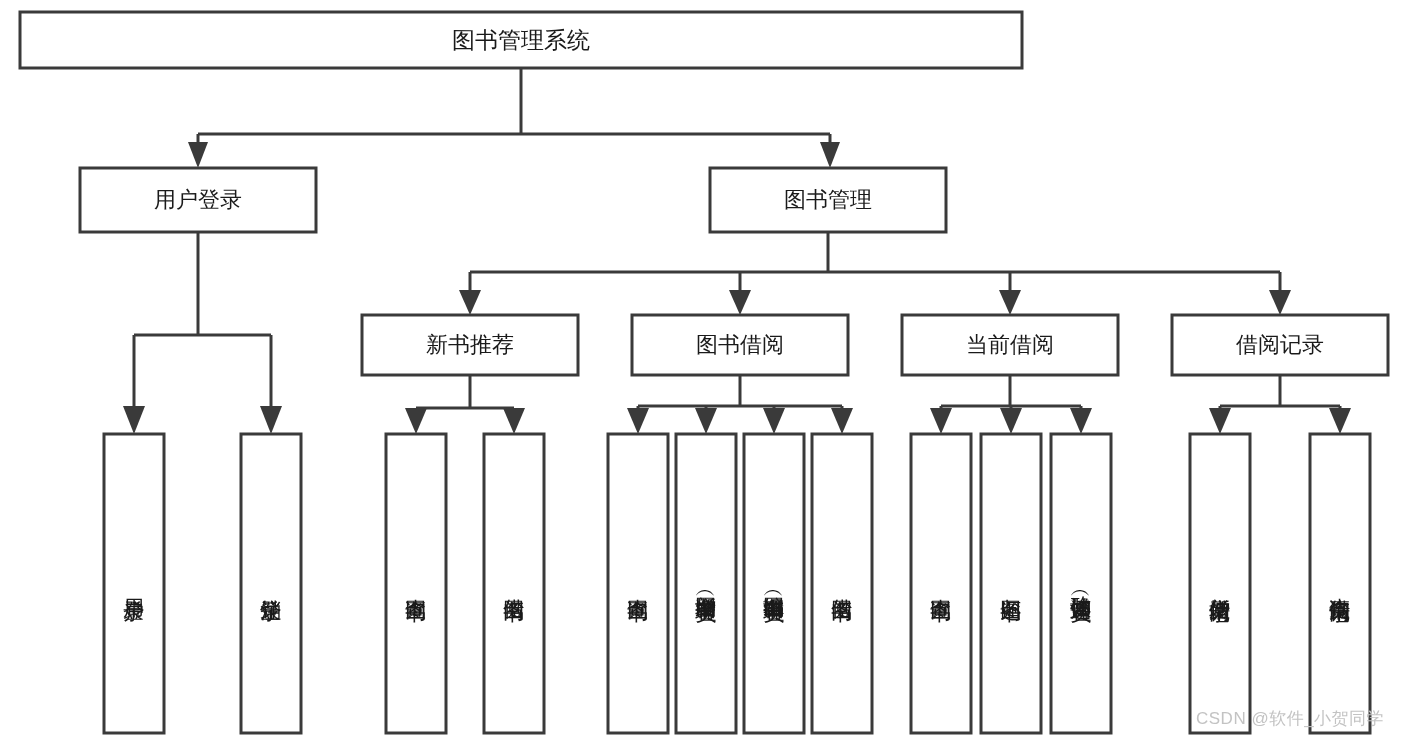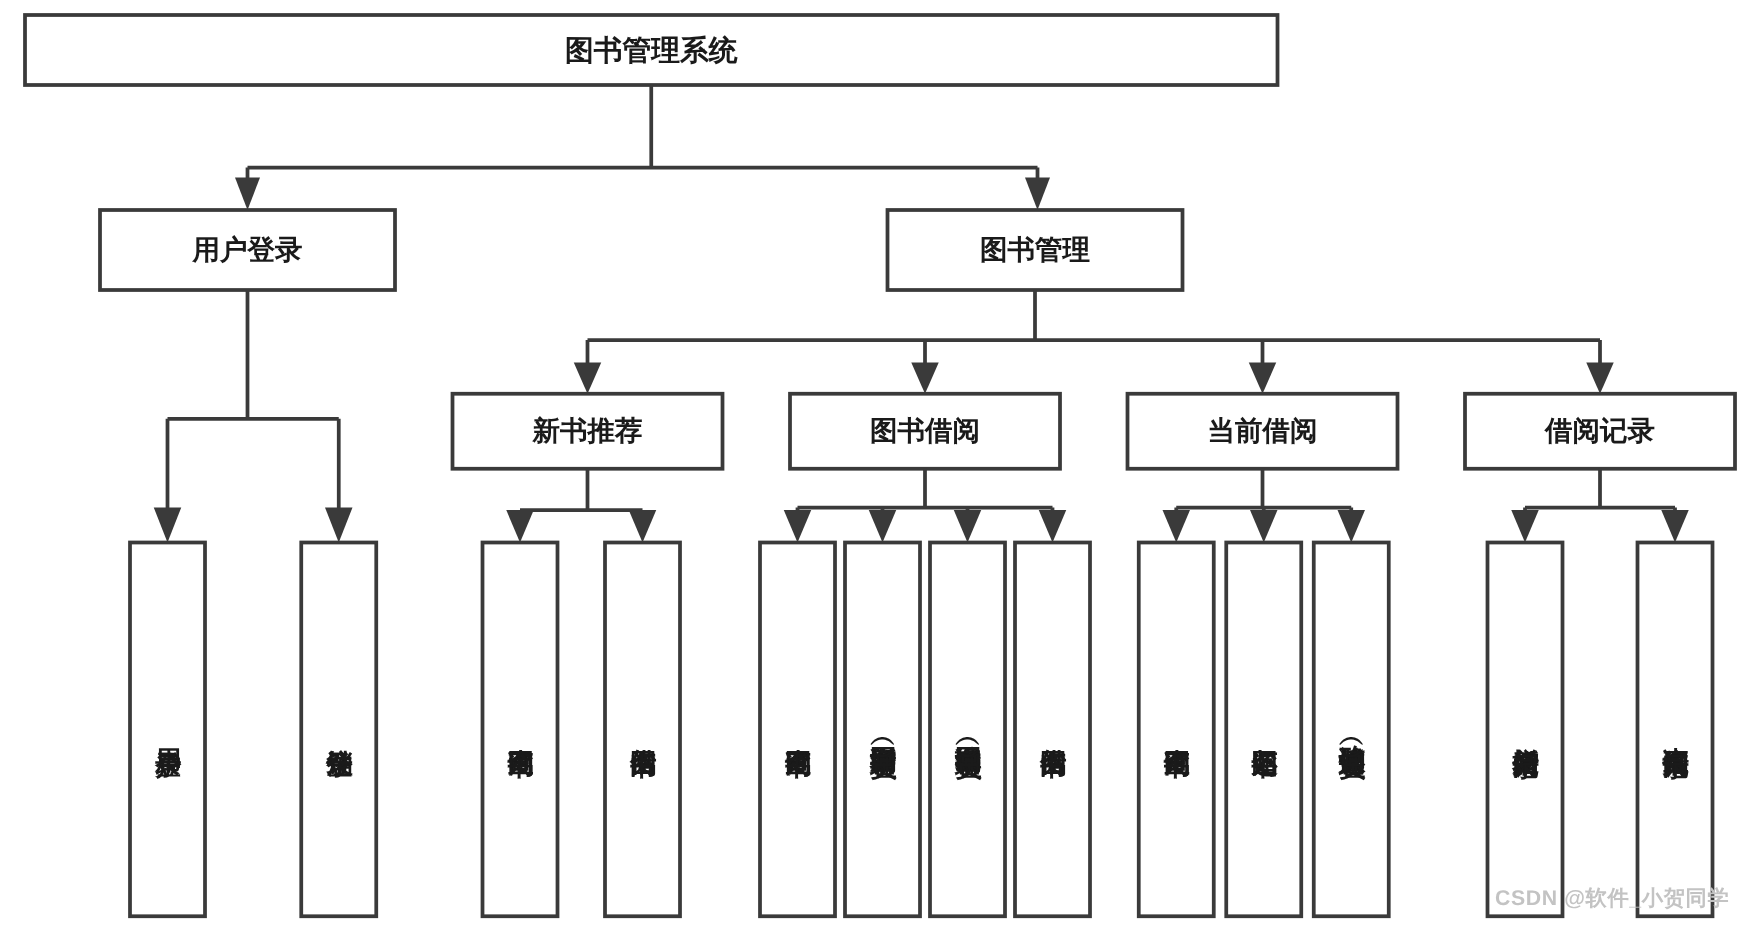--- a/index.html
+++ b/index.html
@@ -11,21 +11,20 @@
     width: 1405px;
     height: 747px;
     font-family: "Liberation Sans", "DejaVu Sans", sans-serif;
     overflow: hidden;
     position: relative;
   }
   #diagram-root {
     position: relative;
     width: 1405px;
     height: 747px;
-    font-weight: bold;
   }
   svg.diagram-canvas {
     position: absolute;
     top: 0;
     left: 0;
     width: 1405px;
     height: 747px;
   }
   .node-box {
     fill: #ffffff;

